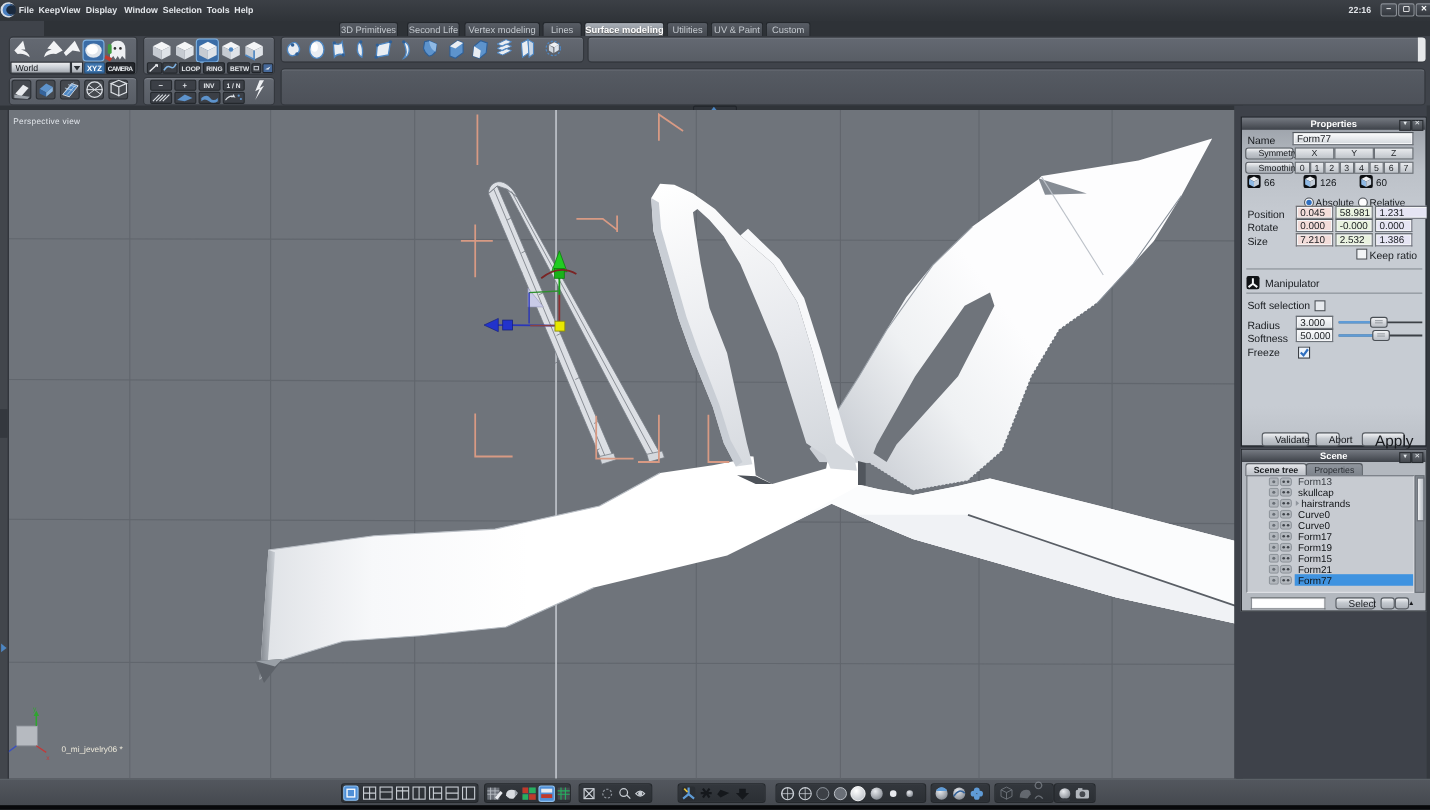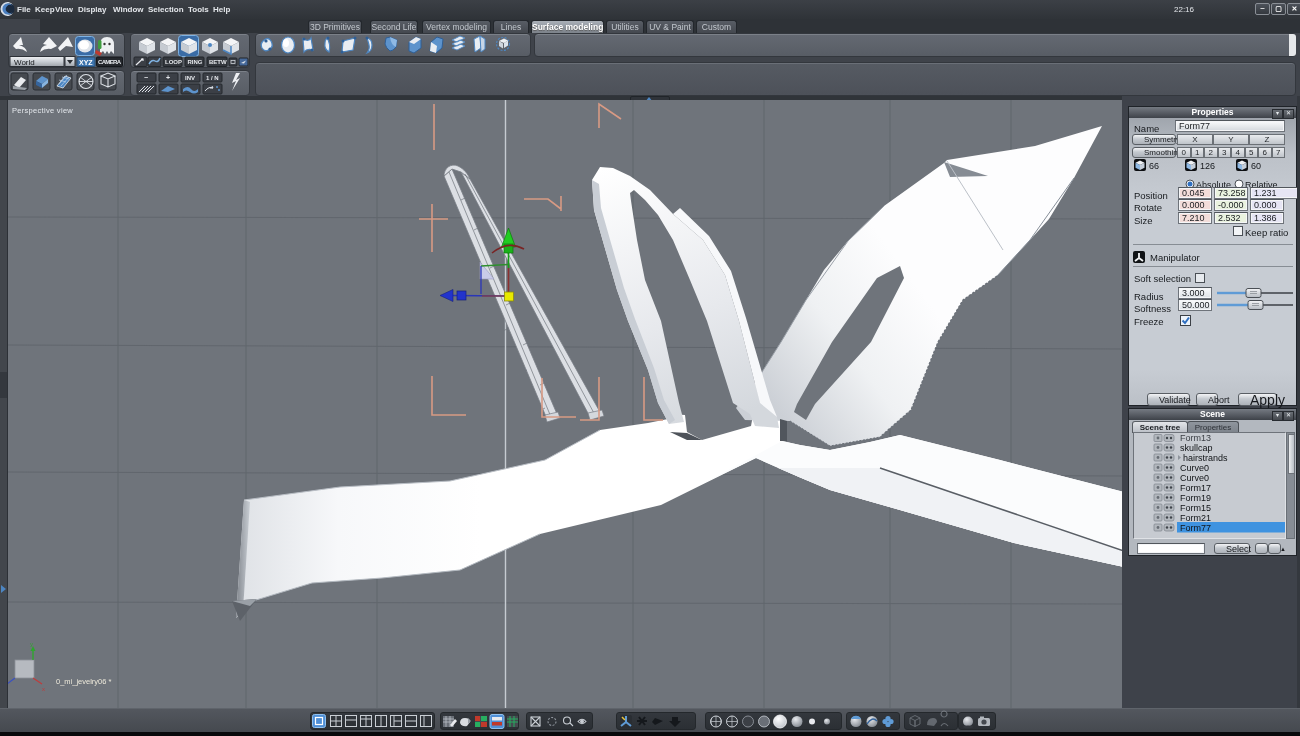--- a/index.html
+++ b/index.html
@@ -57,21 +57,21 @@
       <path d="M12.5,5 A5.5,5.5 0 1 0 12.5,11 A4,4 0 1 1 12.5,5 Z" fill="#4a7fc0"></path>
     </svg>
     <span class="mi" style="left:17px">File</span>
     <span class="mi" style="left:35px">Keep</span>
     <span class="mi" style="left:55px">View</span>
     <span class="mi" style="left:78px">Display</span>
     <span class="mi" style="left:113px">Window</span>
     <span class="mi" style="left:148px">Selection</span>
     <span class="mi" style="left:188px">Tools</span>
     <span class="mi" style="left:213px">Help</span>
-    <span class="mi" style="left:1174px;font-weight:normal">22:16</span>
+    <span class="mi" style="left:1226px;font-weight:bold">22:16</span>
     <div class="abs" style="left:1255px;top:3px;width:13px;height:10px;background:linear-gradient(#4d525a,#34383e);border:1px solid #8a8f96;border-radius:2px;color:#fff;font-size:8px;font-weight:bold;text-align:center;line-height:7px">–</div>
     <div class="abs" style="left:1271px;top:3px;width:13px;height:10px;background:linear-gradient(#4d525a,#34383e);border:1px solid #8a8f96;border-radius:2px;color:#fff;font-size:7px;font-weight:bold;text-align:center;line-height:9px">▢</div>
     <div class="abs" style="left:1287px;top:3px;width:13px;height:10px;background:linear-gradient(#4d525a,#34383e);border:1px solid #8a8f96;border-radius:2px;color:#fff;font-size:7px;font-weight:bold;text-align:center;line-height:9px">✕</div>
   </div>
 
   <div class="abs" id="tabrow">
     <div class="tab" style="left:268px;width:54px">3D Primitives</div>
     <div class="tab" style="left:330px;width:48px">Second Life</div>
     <div class="tab" style="left:382px;width:69px">Vertex modeling</div>
     <div class="tab" style="left:453px;width:36px">Lines</div>
@@ -441,21 +441,21 @@
 
     <svg class="abs" style="left:0;top:70px" width="169" height="14" viewBox="0 0 169 14">
       <circle cx="61" cy="7" r="4" fill="#fdfdfe" stroke="#4a4f55"></circle>
       <circle cx="61" cy="7" r="2.5" fill="#2f6fc0"></circle>
       <circle cx="110" cy="7" r="4" fill="#fdfdfe" stroke="#4a4f55"></circle>
       <text x="67" y="10.5" font-size="9" fill="#15181c">Absolute</text>
       <text x="116" y="10.5" font-size="9" fill="#15181c">Relative</text>
     </svg>
     <div class="lbl" style="left:5px;top:83px">Position</div>
     <div class="field" style="left:49px;top:80px;width:34px;height:12px;background:#f3ddda;line-height:11px">0.045</div>
-    <div class="field" style="left:85px;top:80px;width:34px;height:12px;background:#e9f2df;line-height:11px">73.258</div>
+    <div class="field" style="left:85px;top:80px;width:34px;height:12px;background:#e9f2df;line-height:11px">58.981</div>
     <div class="field" style="left:121px;top:80px;width:50px;height:12px;background:#e6e5f4;line-height:11px">1.231</div>
     <div class="lbl" style="left:5px;top:95px">Rotate</div>
     <div class="field" style="left:49px;top:92px;width:34px;height:12px;background:#f3ddda;line-height:11px">0.000</div>
     <div class="field" style="left:85px;top:92px;width:34px;height:12px;background:#e9f2df;line-height:11px">-0.000</div>
     <div class="field" style="left:121px;top:92px;width:34px;height:12px;background:#e6e5f4;line-height:11px">0.000</div>
     <div class="lbl" style="left:5px;top:108px">Size</div>
     <div class="field" style="left:49px;top:105px;width:34px;height:12px;background:#f3ddda;line-height:11px">7.210</div>
     <div class="field" style="left:85px;top:105px;width:34px;height:12px;background:#e9f2df;line-height:11px">2.532</div>
     <div class="field" style="left:121px;top:105px;width:34px;height:12px;background:#e6e5f4;line-height:11px">1.386</div>
     <div class="abs" style="left:104px;top:119px;width:8px;height:8px;background:#f2f4f6;border:1px solid #4a4f55"></div>

